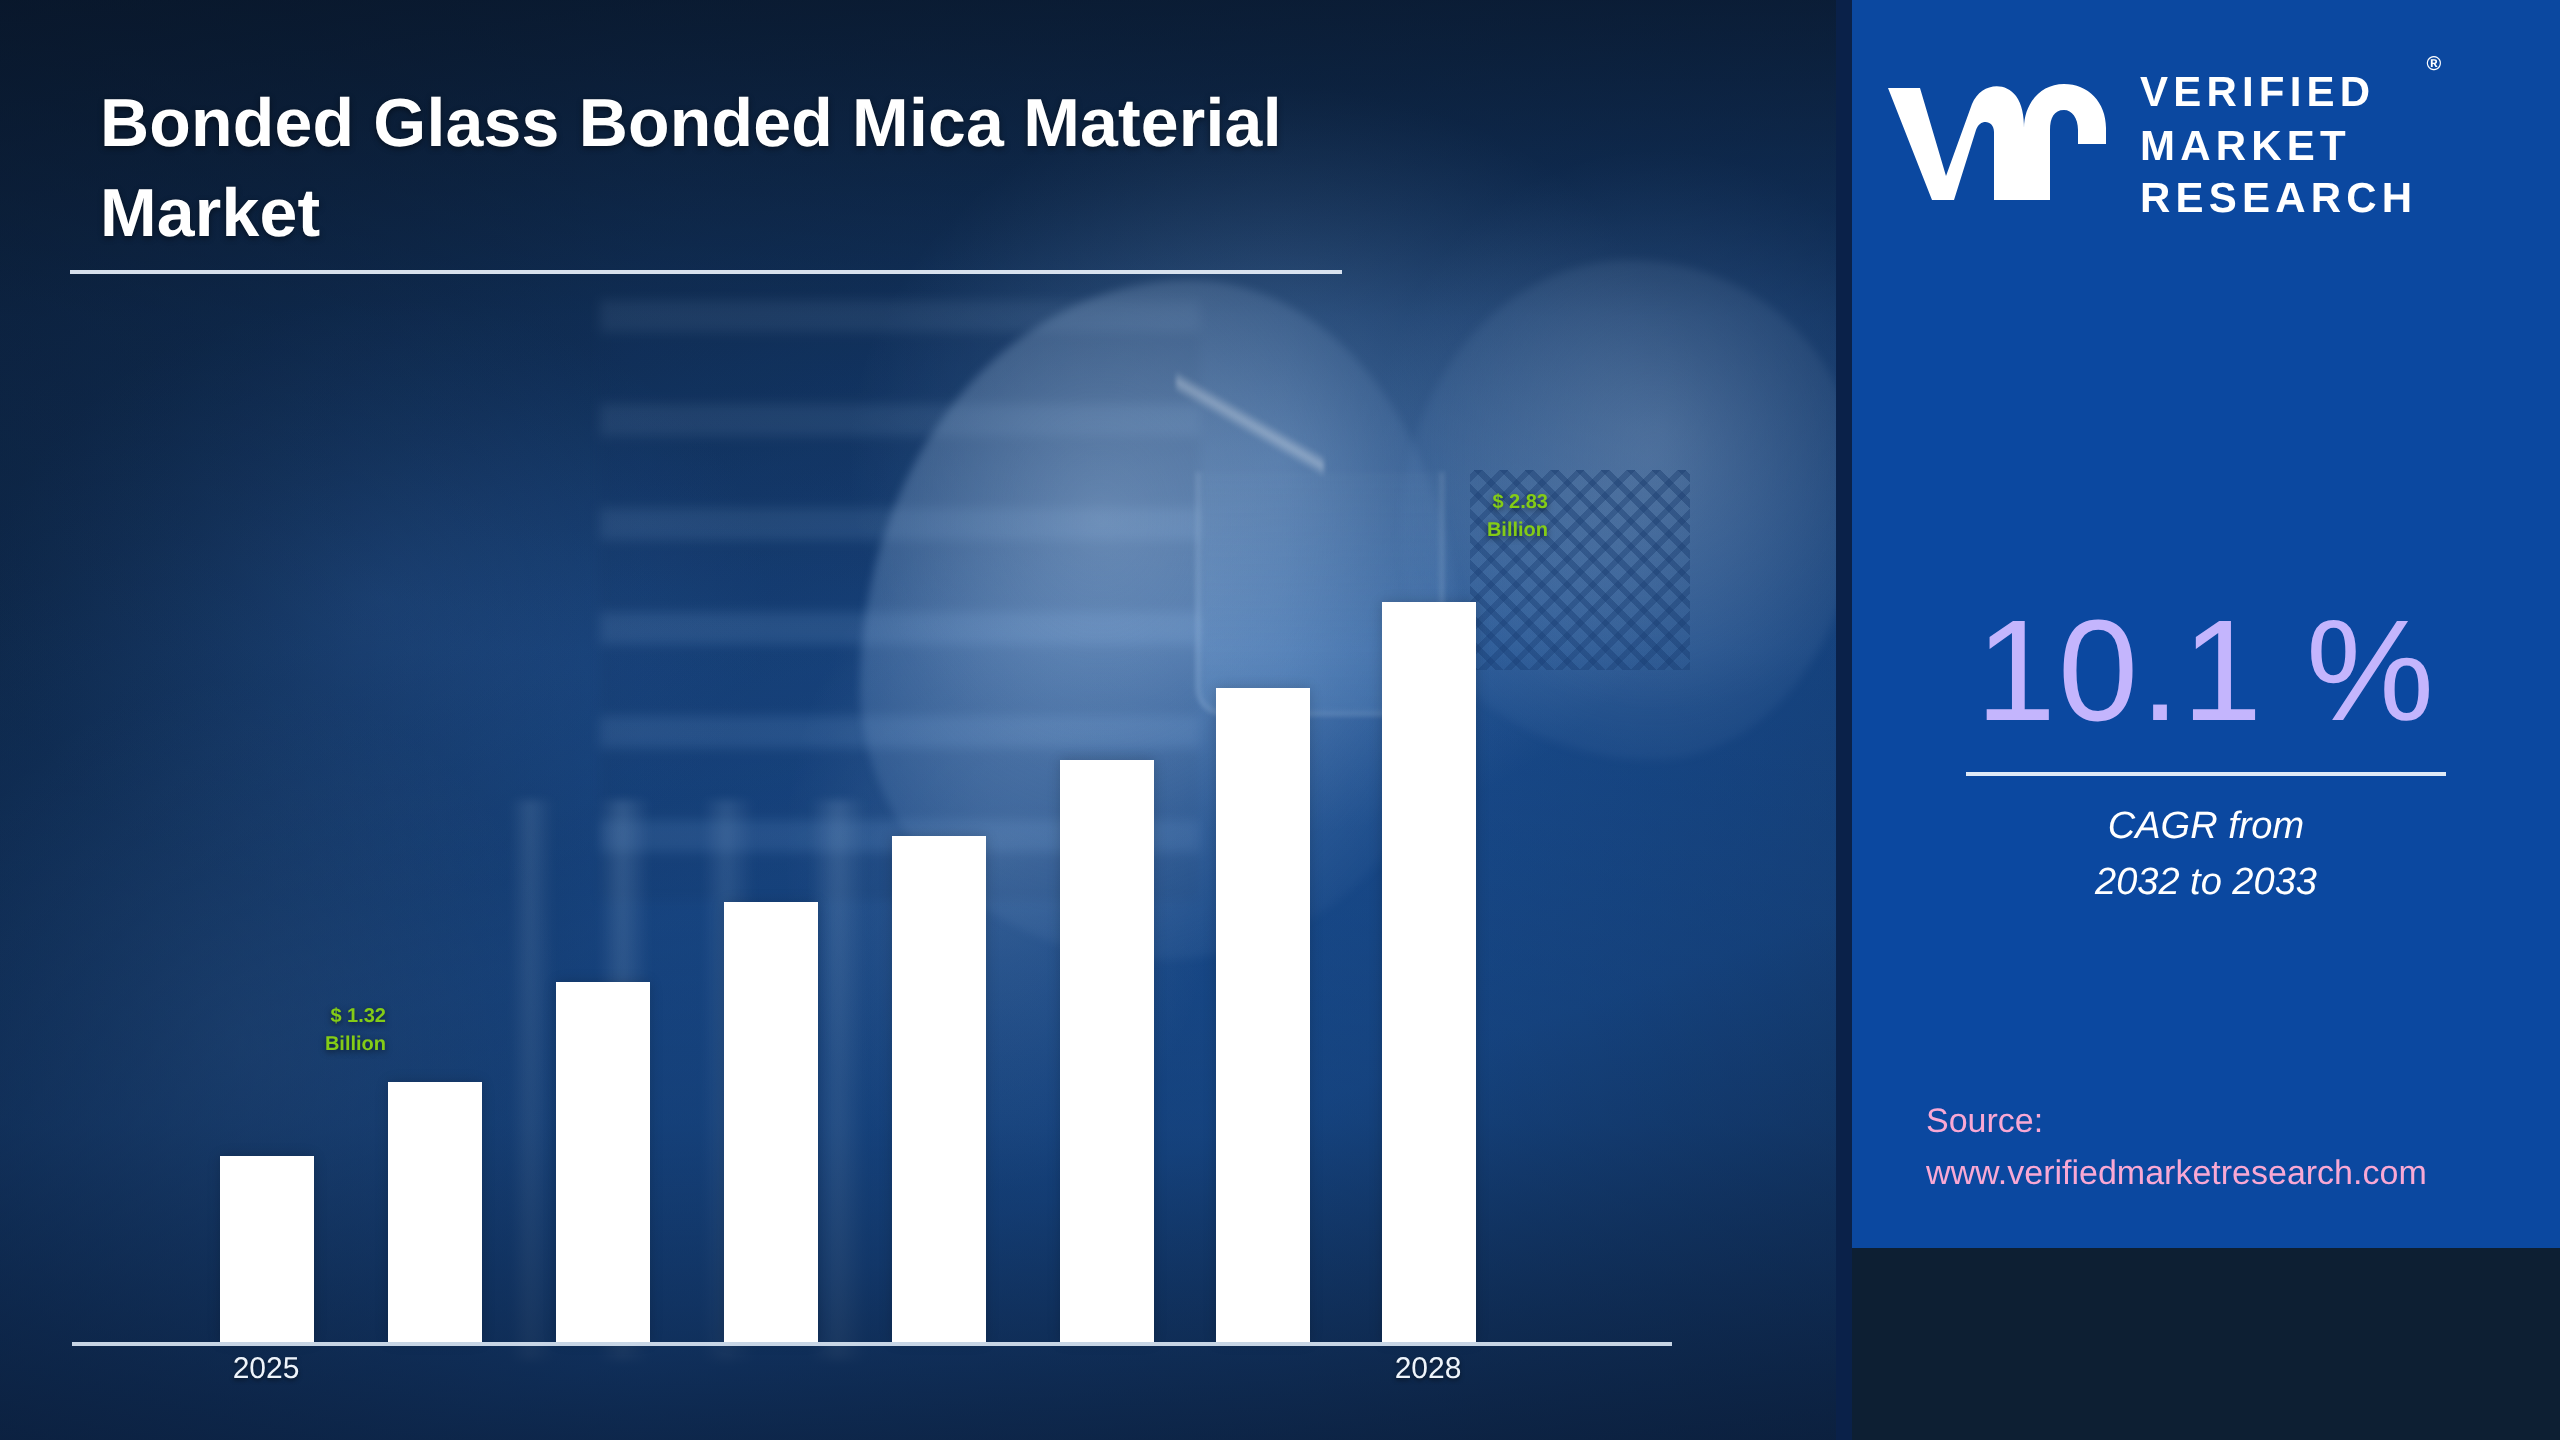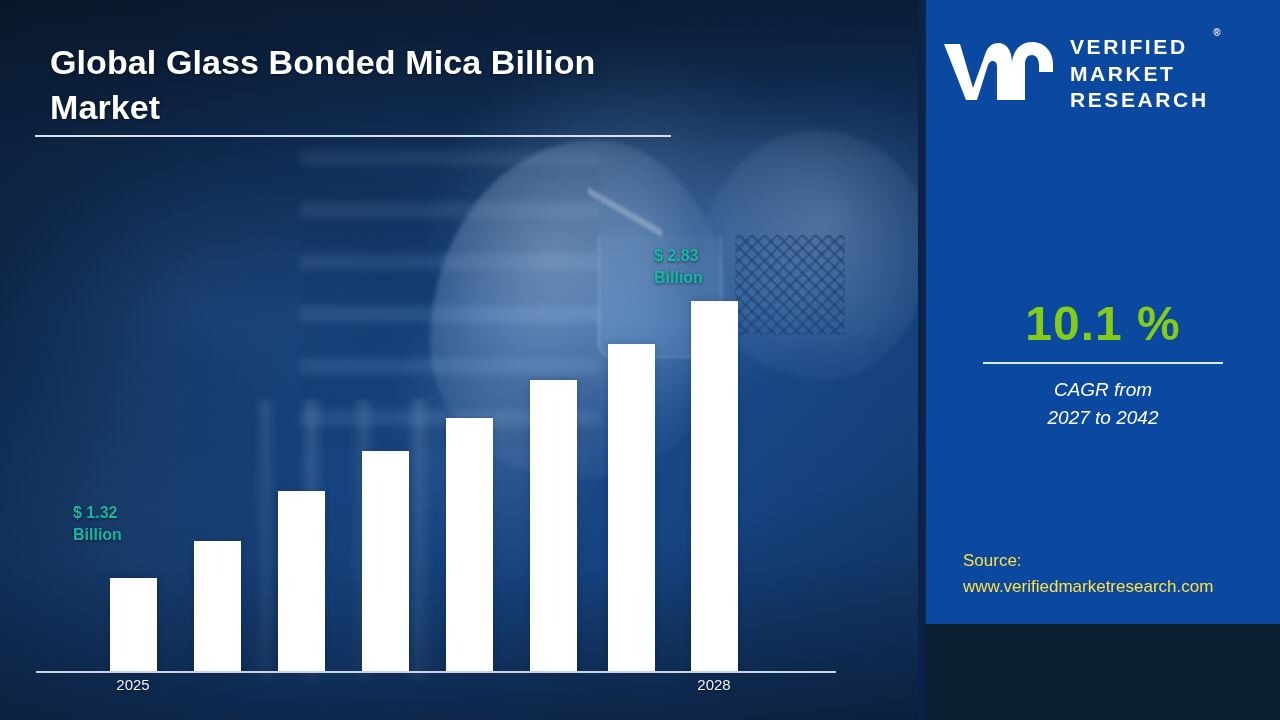--- a/index.html
+++ b/index.html
@@ -137,25 +137,25 @@
   }
   .bar {
     position: absolute;
     bottom: 49px;
     width: 47px;
     background: #ffffff;
     box-shadow: 0 0 6px rgba(0,0,0,.18);
   }
   .value-label {
     position: absolute;
-    color: #14b8a6;
-    font-size: 16px;
+    color: #84cc16;
+    font-size: 10px;
     font-weight: bold;
     line-height: 1.35;
-    text-align: left;
+    text-align: right;
     width: 120px;
     text-shadow: 0 1px 3px rgba(0,0,0,.55);
   }
   .axis-tick-label {
     position: absolute;
     top: 676px;
     color: #eef4fb;
     font-size: 15px;
     width: 90px;
     text-align: center;
@@ -202,43 +202,43 @@
     font-weight: bold;
   }
 
   #cagr-block {
     position: absolute;
     left: 0; top: 300px;
     width: 354px;
     text-align: center;
   }
   #cagr-value {
-    color: #84cc16;
-    font-size: 48px;
-    font-weight: bold;
+    color: #c4b5fd;
+    font-size: 72px;
+    font-weight: normal;
     letter-spacing: 1px;
     line-height: 1;
   }
   #cagr-rule {
     margin: 14px auto 0;
     width: 240px; height: 2px;
     background: #dfeaf7;
   }
   #cagr-caption {
     margin-top: 12px;
     color: #ffffff;
     font-size: 19px;
     line-height: 1.45;
     font-style: italic;
   }
 
   #source-block {
     position: absolute;
     left: 37px; bottom: 25px;
-    color: #fde047;
+    color: #f9a8d4;
     font-size: 17px;
     line-height: 1.5;
   }
 </style>
 </head>
 <body>
 
 <div id="page">
 
   <div id="left-panel">
@@ -246,21 +246,21 @@
     <div class="photo-shelf"></div>
     <div class="photo-tubes"></div>
     <div class="photo-hand-a"></div>
     <div class="photo-hand-b"></div>
     <div class="photo-pipette"></div>
     <div class="photo-beaker"></div>
     <div class="photo-lattice"></div>
     <div class="photo-tint"></div>
 
     <div id="title-block">
-      <h1 id="chart-title">Global Glass Bonded Mica Billion Market</h1>
+      <h1 id="chart-title">Bonded Glass Bonded Mica Material Market</h1>
     </div>
     <div id="title-rule"></div>
 
     <div id="chart-area">
       <div id="bars-container">
           <div class="bar" style="left: 110px; height: 93px; background-color: rgb(255, 255, 255);"></div>
           <div class="bar" style="left: 194px; height: 130px; background-color: rgb(255, 255, 255);"></div>
           <div class="bar" style="left: 278px; height: 180px; background-color: rgb(255, 255, 255);"></div>
           <div class="bar" style="left: 362px; height: 220px; background-color: rgb(255, 255, 255);"></div>
           <div class="bar" style="left: 446px; height: 253px; background-color: rgb(255, 255, 255);"></div>
@@ -305,21 +305,21 @@
         <span>RESEARCH</span>
         <span id="logo-reg">®</span>
       </span>
     </div>
 
     <div id="cagr-block">
       <div id="cagr-value">10.1 %</div>
       <div id="cagr-rule"></div>
       <div id="cagr-caption">
         <span>CAGR from</span><br>
-        <span>2027 to 2042</span>
+        <span>2032 to 2033</span>
       </div>
     </div>
 
     <div id="source-block">
       <div>Source:</div>
       <div>www.verifiedmarketresearch.com</div>
     </div>
 
   </div>
 </div>

